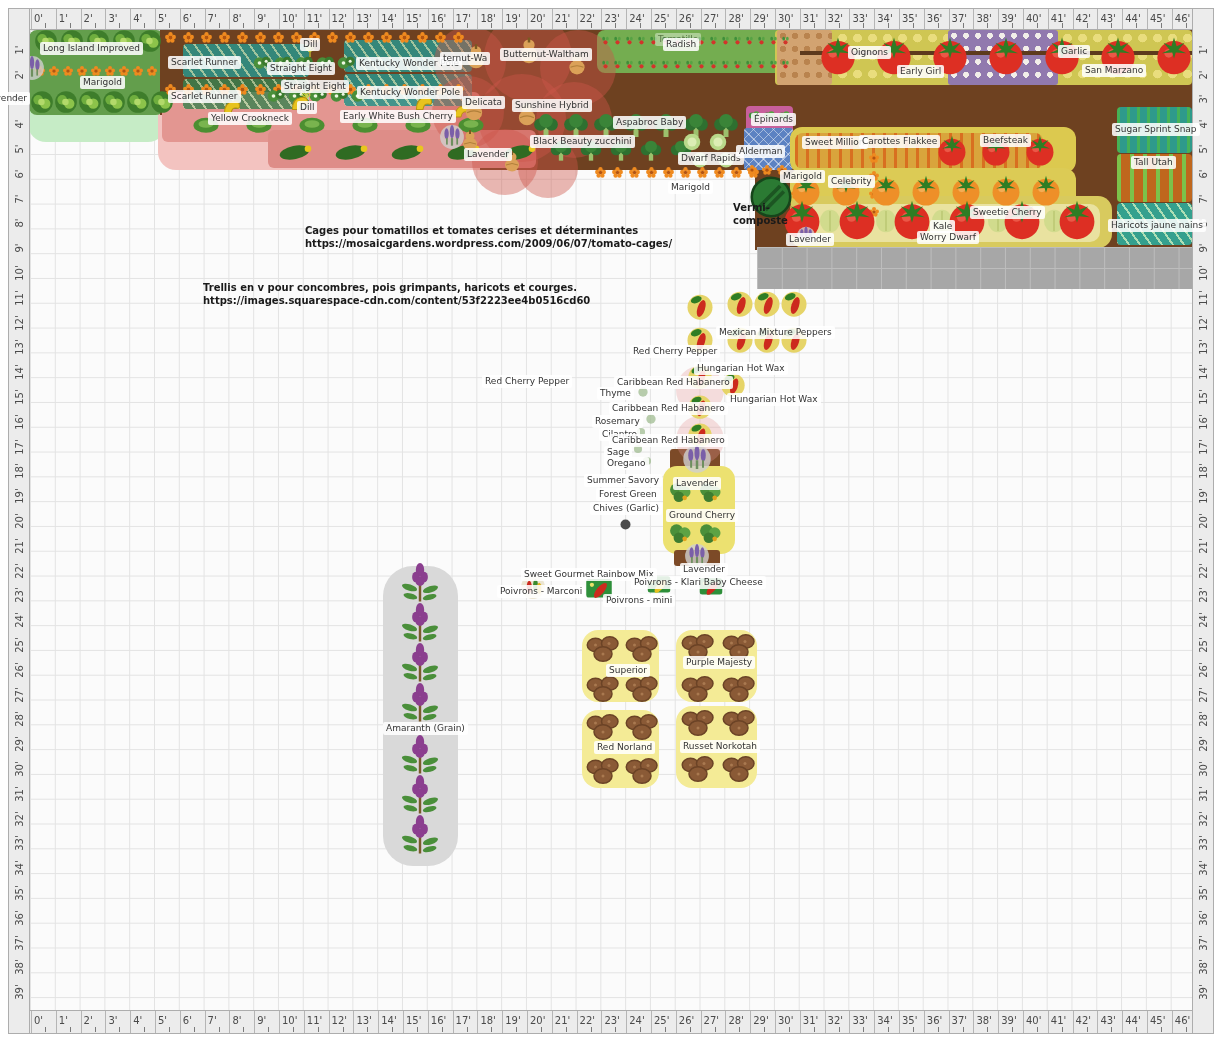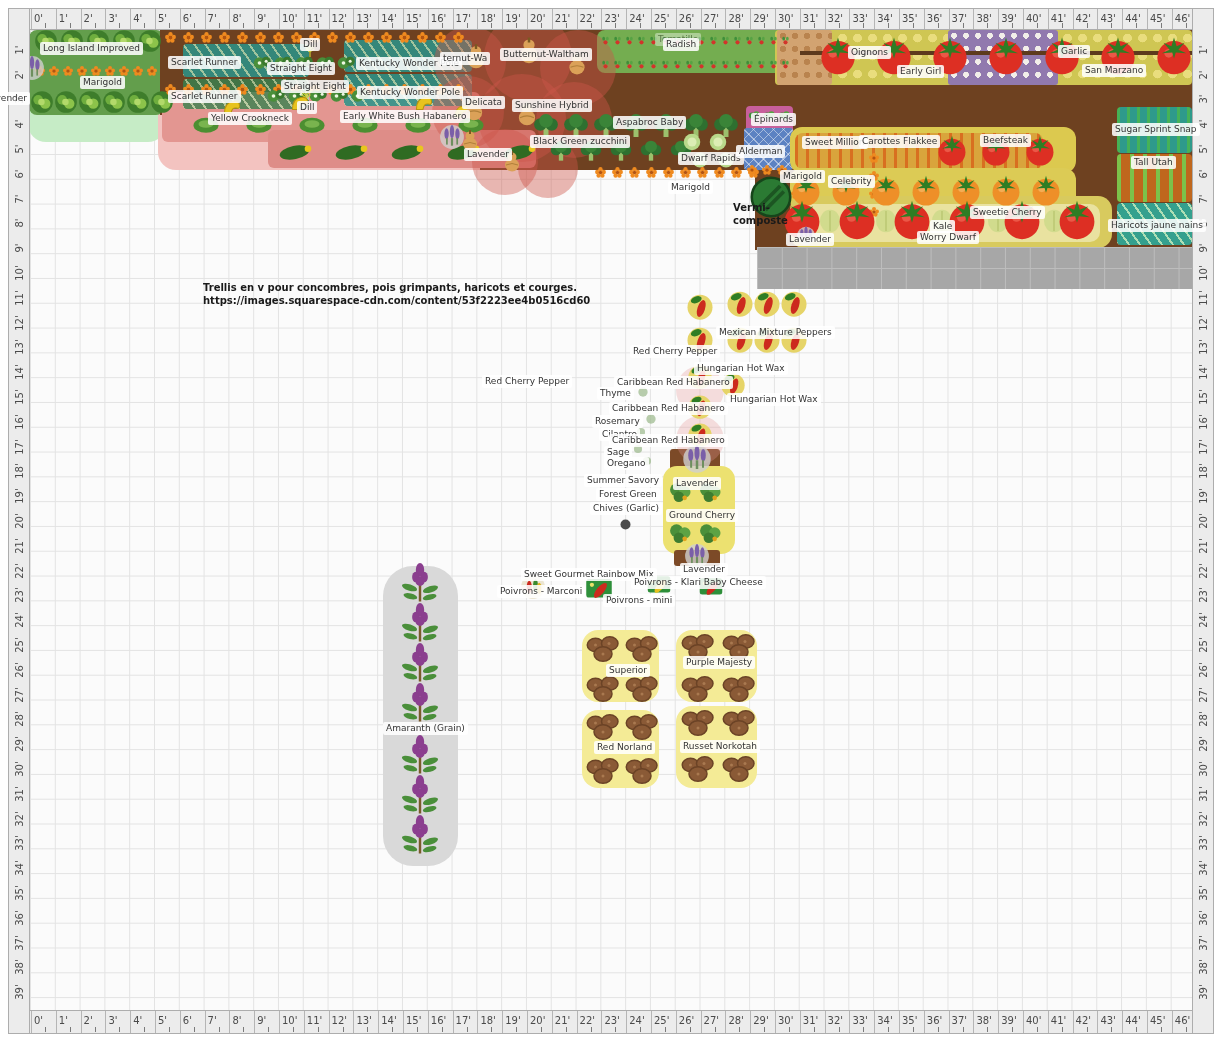--- a/index.html
+++ b/index.html
@@ -1187,26 +1187,26 @@
       <div class="lbl" style="left: 440px; top: 52px;">ternut-Wa</div>
       <div class="lbl" style="left: 500px; top: 48px;">Butternut-Waltham</div>
       <div class="lbl ghost" style="left: 655px; top: 33px;">Tomatillo</div>
       <div class="lbl" style="left: 663px; top: 38px;">Radish</div>
       <div class="lbl" style="left: 848px; top: 46px;">Oignons</div>
       <div class="lbl" style="left: 897px; top: 65px;">Early Girl</div>
       <div class="lbl" style="left: 1058px; top: 45px;">Garlic</div>
       <div class="lbl" style="left: 1082px; top: 64px;">San Marzano</div>
       <div class="lbl" style="left: 208px; top: 112px;">Yellow Crookneck</div>
       <div class="lbl" style="left: 297px; top: 101px;">Dill</div>
-      <div class="lbl" style="left: 340px; top: 110px;">Early White Bush Habanero</div>
+      <div class="lbl" style="left: 340px; top: 110px;">Early White Bush Cherry</div>
       <div class="lbl" style="left: 462px; top: 96px;">Delicata</div>
       <div class="lbl" style="left: 502px; top: 99px; margin-left: 10px;">Sunshine Hybrid</div>
       <div class="lbl" style="left: 613px; top: 116px;">Aspabroc Baby</div>
       <div class="lbl" style="left: 751px; top: 113px;">Épinards</div>
-      <div class="lbl" style="left: 530px; top: 135px;">Black Green zucchini</div>
+      <div class="lbl" style="left: 530px; top: 135px;">Black Beauty zucchini</div>
       <div class="lbl" style="left: 464px; top: 148px;">Lavender</div>
       <div class="lbl" style="left: 678px; top: 152px;">Dwarf Rapids</div>
       <div class="lbl" style="left: 736px; top: 145px;">Alderman</div>
       <div class="lbl" style="left: 802px; top: 136px;">Sweet Million</div>
       <div class="lbl" style="left: 859px; top: 135px;">Carottes Flakkee</div>
       <div class="lbl" style="left: 980px; top: 134px;">Beefsteak</div>
       <div class="lbl" style="left: 1112px; top: 123px;">Sugar Sprint Snap</div>
       <div class="lbl" style="left: 780px; top: 170px;">Marigold</div>
       <div class="lbl" style="left: 828px; top: 175px;">Celebrity</div>
       <div class="lbl" style="left: 970px; top: 178px; margin-top: 28px;">Sweetie Cherry</div>
@@ -1239,20 +1239,24 @@
       <div class="lbl" style="left: 497px; top: 585px;">Poivrons - Marconi</div>
       <div class="lbl" style="left: 631px; top: 576px;">Poivrons - Klari Baby Cheese</div>
       <div class="lbl" style="left: 603px; top: 594px;">Poivrons - mini</div>
       <div class="lbl" style="left: 383px; top: 722px;">Amaranth (Grain)</div>
       <div class="lbl" style="left: 606px; top: 664px;">Superior</div>
       <div class="lbl" style="left: 683px; top: 656px;">Purple Majesty</div>
       <div class="lbl" style="left: 594px; top: 741px;">Red Norland</div>
       <div class="lbl" style="left: 680px; top: 740px;">Russet Norkotah</div>
     </div>
   <div class="layer" id="annots">
+      <div class="annot" style="left: 305px; top: 224px;">
+        <div>Cages pour tomatillos et tomates cerises et déterminantes</div>
+        <div>https://mosaicgardens.wordpress.com/2009/06/07/tomato-cages/</div>
+      </div>
       <div class="annot" style="left: 203px; top: 281px;">
         <div>Trellis en v pour concombres, pois grimpants, haricots et courges.</div>
         <div>https://images.squarespace-cdn.com/content/53f2223ee4b0516cd60</div>
       </div>
       <div class="annot" style="left: 733px; top: 201px;">
         <div>Vermi-</div>
         <div>composte</div>
       </div>
     </div>
 </div>

